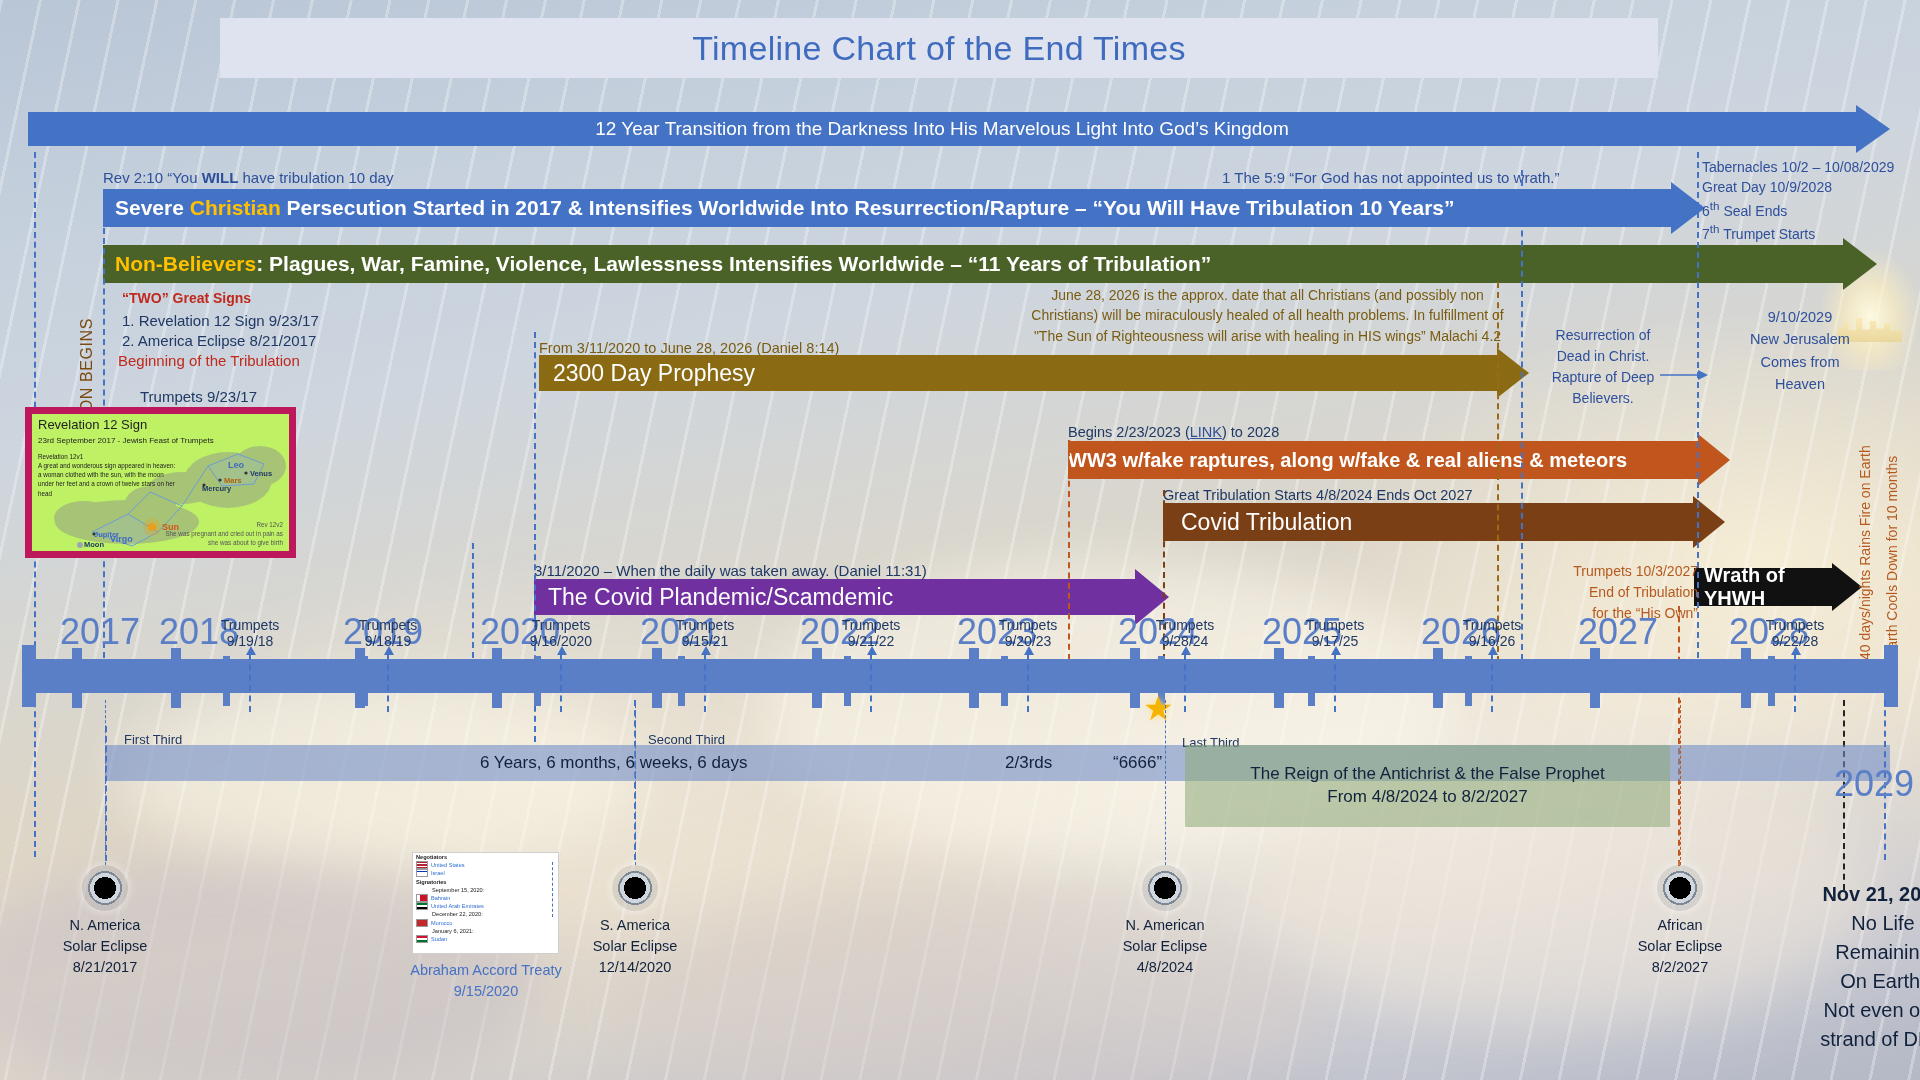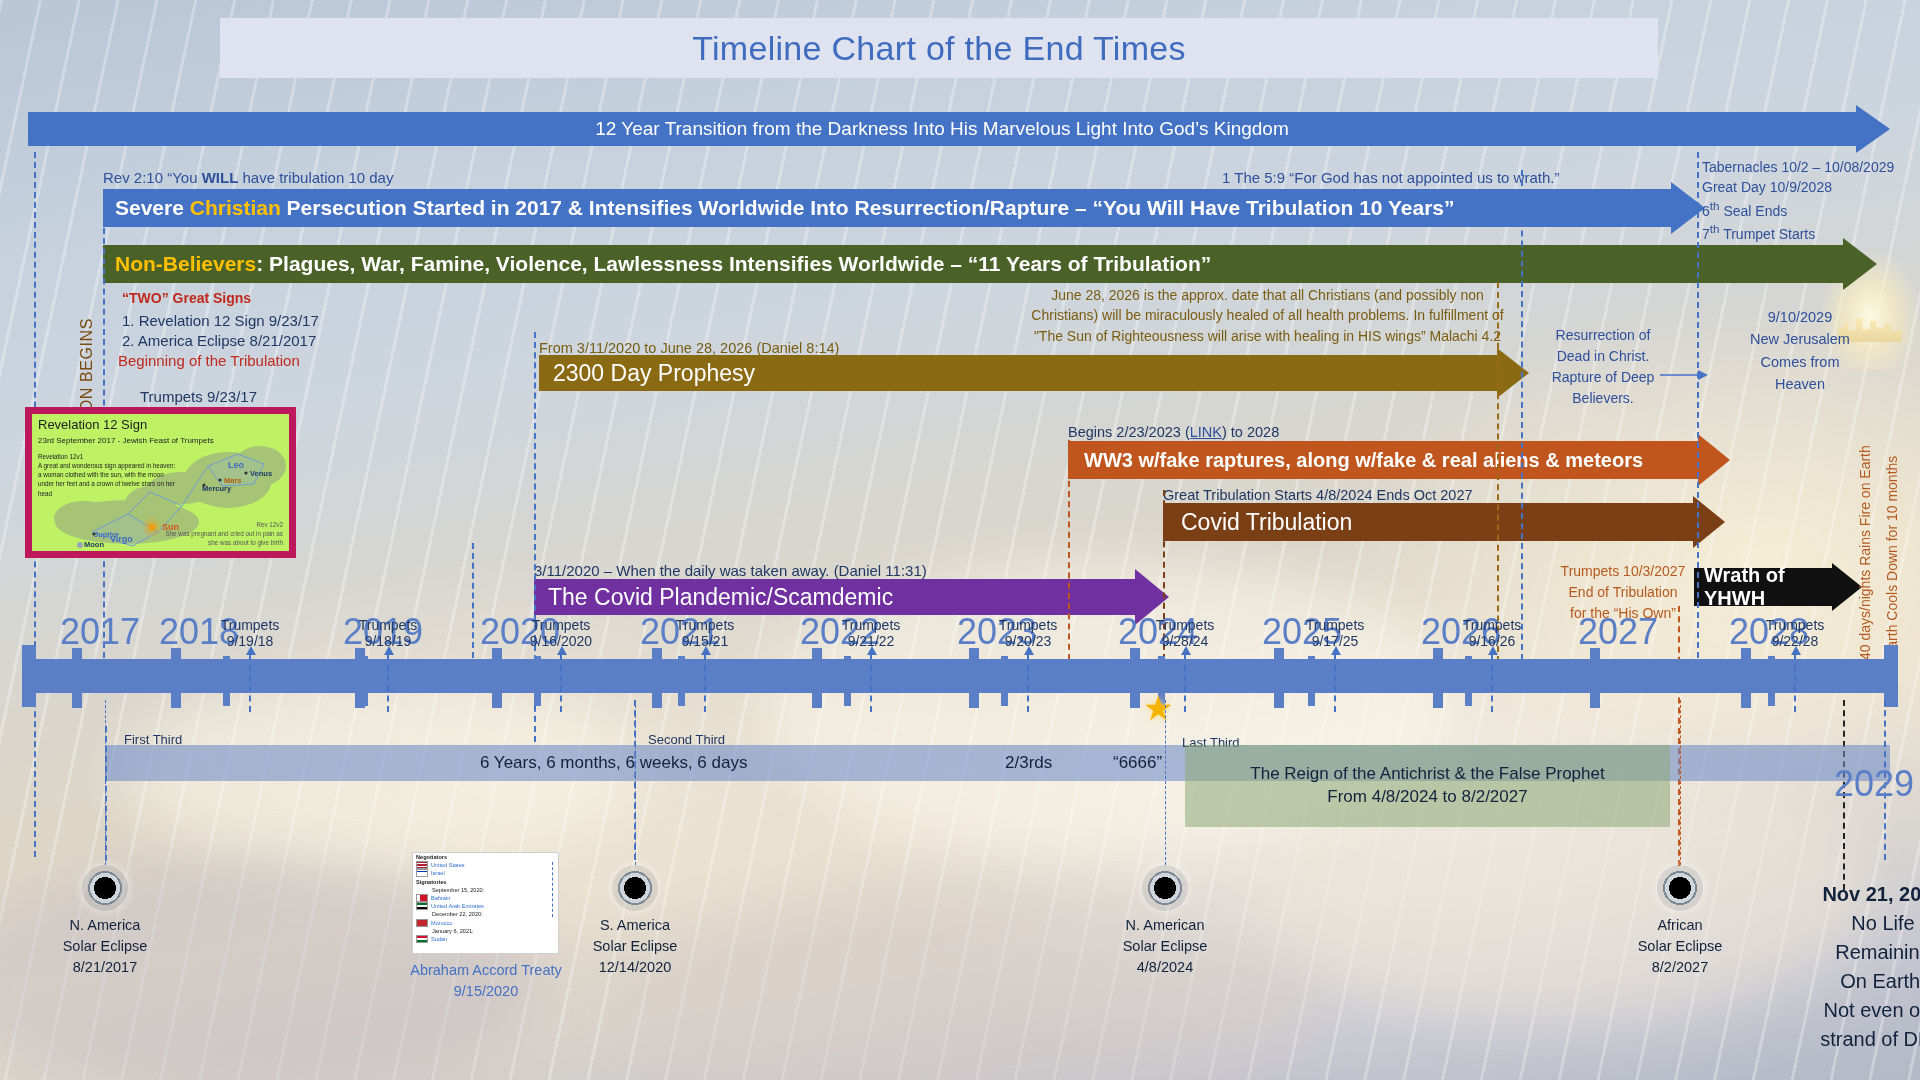--- a/index.html
+++ b/index.html
@@ -153,21 +153,21 @@
 
 <div class="ann ann-brown" style="left:1020px;top:285px;width:495px;text-align:center;font-size:14px;line-height:1.45;">
   <div>June 28, 2026 is the approx. date that all Christians (and possibly non</div>
   <div>Christians) will be miraculously healed of all health problems. In fulfillment of</div>
   <div>"The Sun of Righteousness will arise with healing in HIS wings” Malachi 4.2</div>
 </div>
 
 <div class="ann ann-dark" style="left:1068px;top:423px;font-size:14.5px;">
   <span>Begins 2/23/2023 (</span><span class="link">LINK</span><span>) to 2028</span>
 </div>
-<div class="bar" style="left:1068px;top:441px;width:630px;height:38px;background:#c0561d;font-size:20px;font-weight:bold;padding-left:16px;">
+<div class="bar" style="left:1068px;top:441px;width:630px;height:38px;background:#c0561d;font-size:20px;font-weight:bold;">
   <span>WW3 w/fake raptures, along w/fake &amp; real aliens &amp; meteors</span>
 </div>
 <div class="arrowhead" style="left:1698px;top:460px;border-top:26px solid transparent;border-bottom:26px solid transparent;border-left:32px solid #c0561d;"></div>
 
 <div class="ann ann-dark" style="left:1163px;top:486px;font-size:14.5px;">Great Tribulation Starts 4/8/2024 Ends Oct 2027</div>
 <div class="bar" style="left:1163px;top:503px;width:530px;height:38px;background:#7b3f16;font-size:23px;padding-left:18px;">
   <span>Covid Tribulation</span>
 </div>
 <div class="arrowhead" style="left:1693px;top:522px;border-top:26px solid transparent;border-bottom:26px solid transparent;border-left:32px solid #7b3f16;"></div>
 
@@ -200,21 +200,21 @@
     <polygon points="38,2 48,7 38,12" fill="#4472c4"></polygon>
   </svg>
 
 <div class="ann" style="left:1730px;top:306px;width:140px;text-align:center;font-size:14.5px;line-height:1.55;">
   <div>9/10/2029</div>
   <div>New Jerusalem</div>
   <div>Comes from</div>
   <div>Heaven</div>
 </div>
 
-<div class="ann ann-orange" style="left:1548px;top:561px;width:150px;text-align:center;font-size:14px;line-height:1.5;">
+<div class="ann ann-orange" style="left:1548px;top:561px;width:150px;text-align:right;font-size:14px;line-height:1.5;">
   <div>Trumpets 10/3/2027</div>
   <div>End of Tribulation</div>
   <div>for the “His Own”</div>
 </div>
 
 <div class="vtext" style="left:1857px;top:400px;height:260px;">40 days/nights Rains Fire on Earth</div>
 <div class="vtext" style="left:1884px;top:408px;height:250px;">Earth Cools Down for 10 months</div>
 
 <div class="vdash" style="left:34px;top:152px;height:705px;"></div>
 <div class="vdash" style="left:103px;top:228px;height:430px;"></div>

